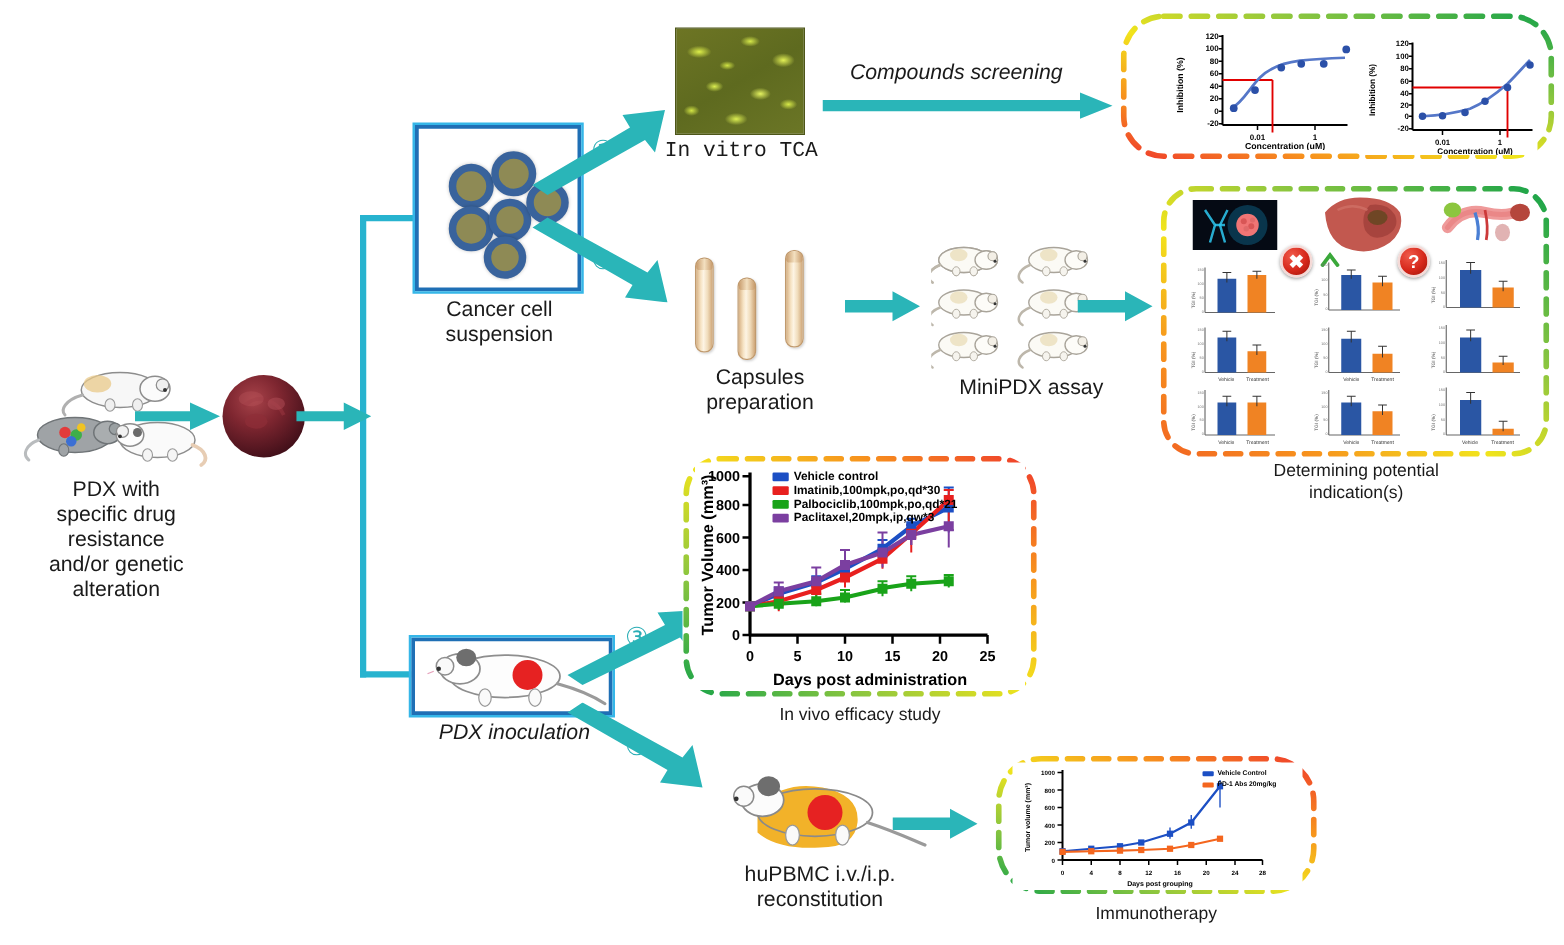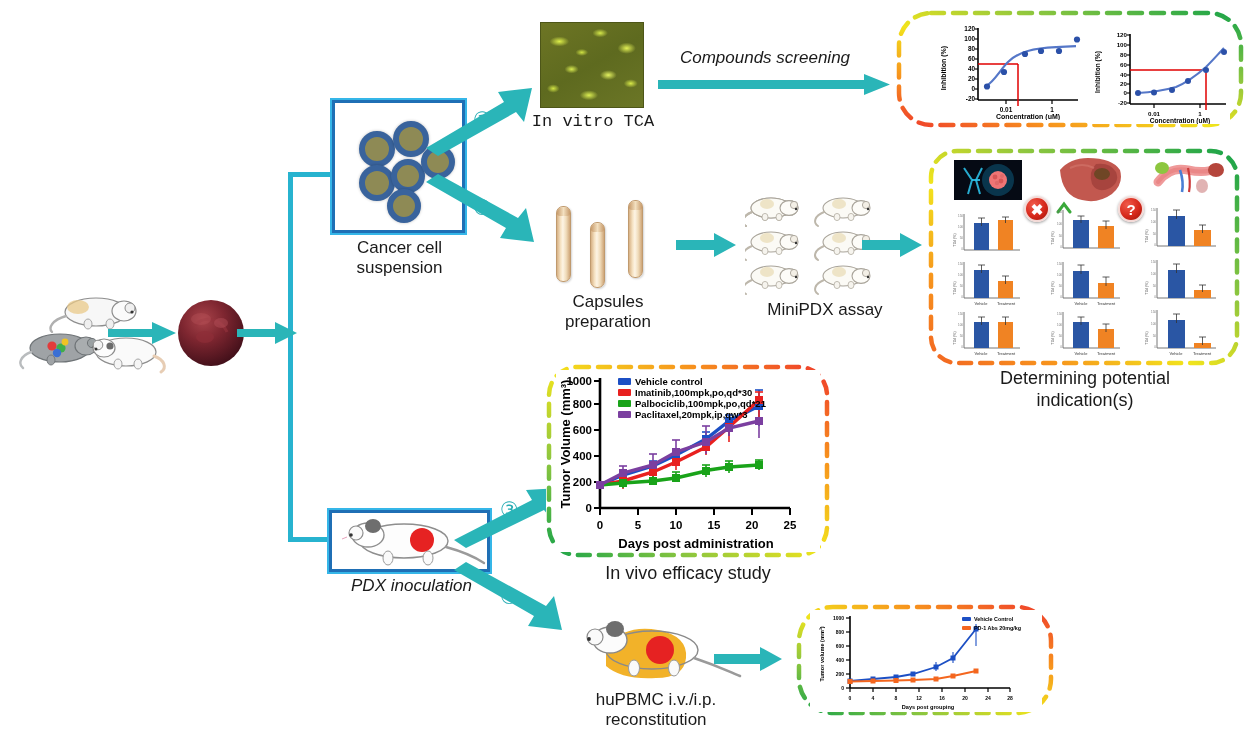--- a/index.html
+++ b/index.html
@@ -13,21 +13,21 @@
   .stage { position: absolute; inset: 0; }
   .abs { position: absolute; }
   .cap {
     position: absolute;
     text-align: center;
     color: #1a1a1a;
     font-size: 17px;
     line-height: 1.18;
     font-family: "Liberation Sans", sans-serif;
   }
-  .cap.big { font-size: 18px; }
+  .cap.big { font-size: 14px; }
   .circnum {
     position: absolute;
     color: #2aadb5;
     font-size: 21px;
     font-family: "DejaVu Sans", sans-serif;
   }
   
   .bracket { position: absolute; }
   .bracket .vline {
     position: absolute; left: 0; top: 0;
@@ -156,20 +156,25 @@
         <circle cx="80" cy="55" r="4.8" fill="#f2f2f2" stroke="#8d8d8d" stroke-width="1"></circle>
         <circle cx="78" cy="59" r="1.5" fill="#333"></circle>
         <circle cx="92" cy="56" r="3.6" fill="#6b6b6b"></circle>
         <path d="M136 66 C147 70 149 78 143 82" stroke="#e7cdb4" stroke-width="3" fill="none" stroke-linecap="round"></path>
         <ellipse cx="100" cy="74" rx="4" ry="5" fill="#f5f5f5" stroke="#9a9a9a" stroke-width=".9"></ellipse>
         <ellipse cx="120" cy="74" rx="4" ry="5" fill="#f5f5f5" stroke="#9a9a9a" stroke-width=".9"></ellipse>
       </g>
     </svg>
   </div>
 
+  <div class="cap" style="left:8px; top:382px; width:170px; white-space:pre-line;">PDX with
+specific drug
+resistance
+and/or genetic
+alteration</div>
 
   <div class="arrow" style="left:108px; top:318px;">
     <svg width="70" height="30" viewBox="0 0 70 30">
       <path d="M0 11 H44 V4 L68 15 L44 26 V19 H0 Z" fill="#2ab5b8"></path>
     </svg>
   </div>
 
   <div class="abs" style="left:175px; top:297px; width:72px; height:72px;">
     <svg width="72" height="72" viewBox="0 0 72 72">
       <defs>
@@ -955,14 +960,15 @@
             <span class="legend-txt" style="font-size:5.4px;">Vehicle Control</span>
           </div>
           <div class="legend-row" style="gap:3px; margin-top:3px;">
             <span class="legend-sw" style="background:#f4661e; width:9px; height:4px;"></span>
             <span class="legend-txt" style="font-size:5.4px;">PD-1 Abs 20mg/kg</span>
           </div>
         </div>
       </div>
     </div>
   </div>
+  <div class="cap big" style="left:830px; top:722px; width:190px;">Immunotherapy</div>
 
 </div>
 
 </body></html>

